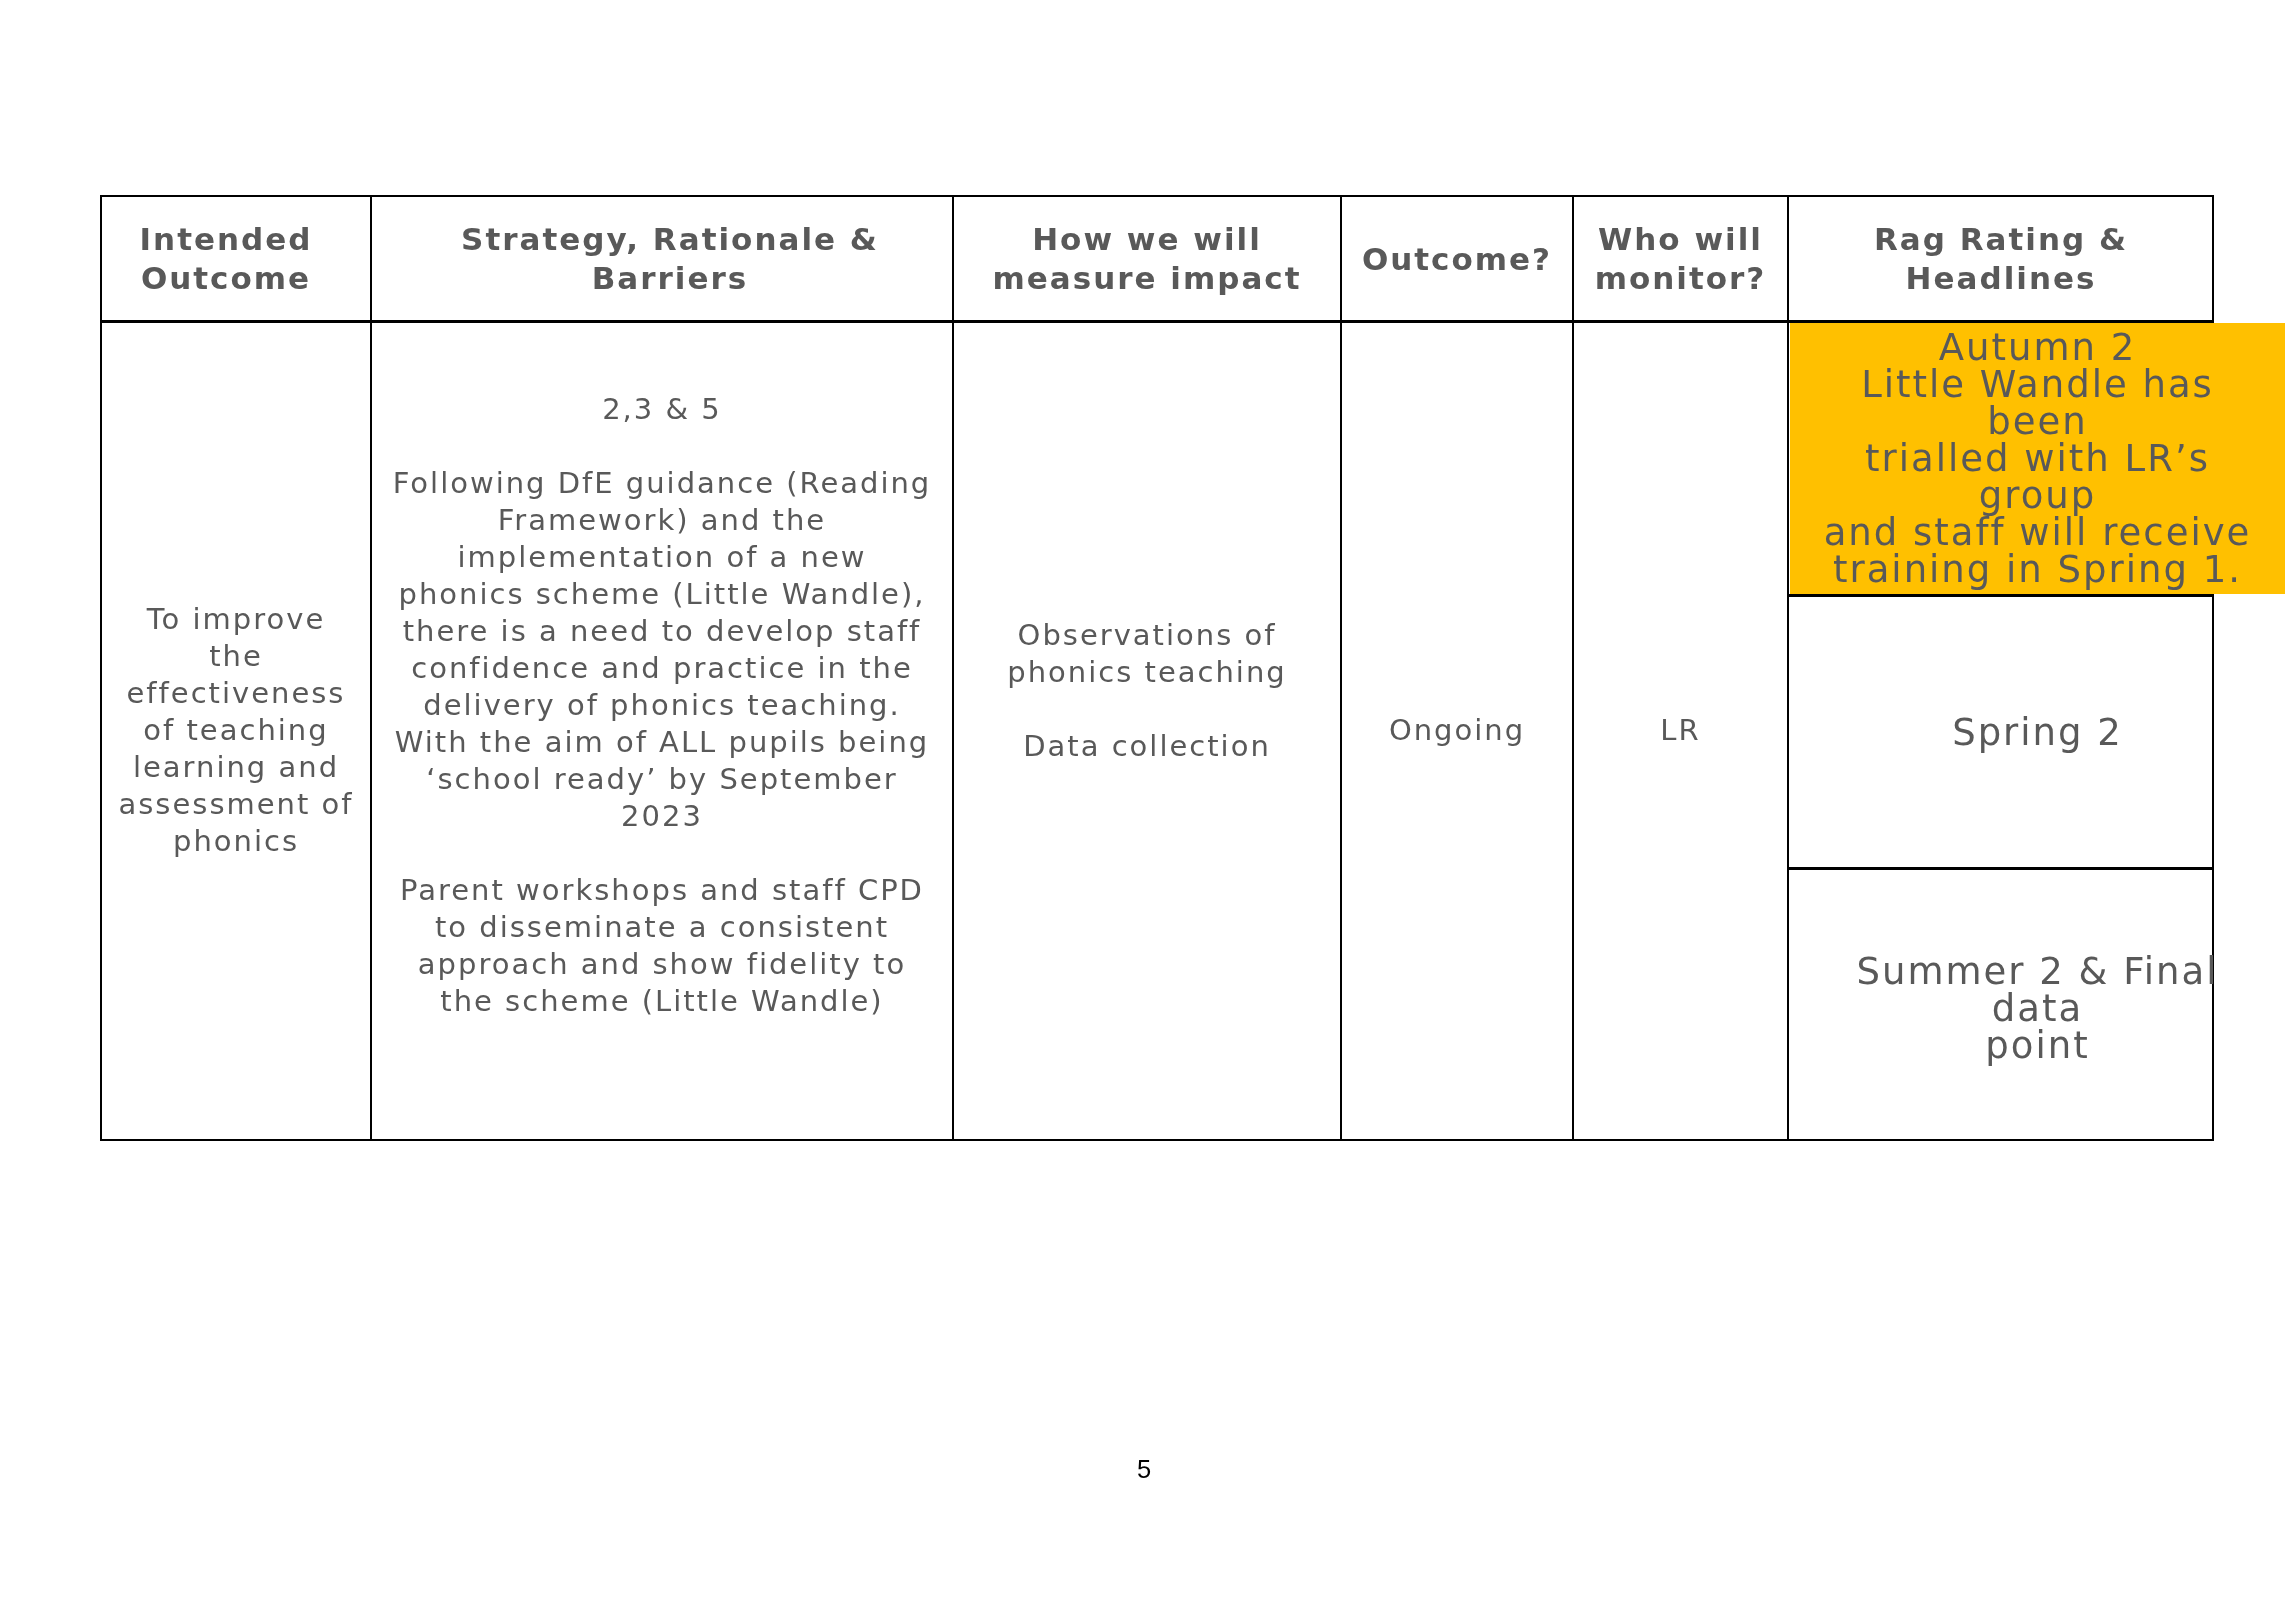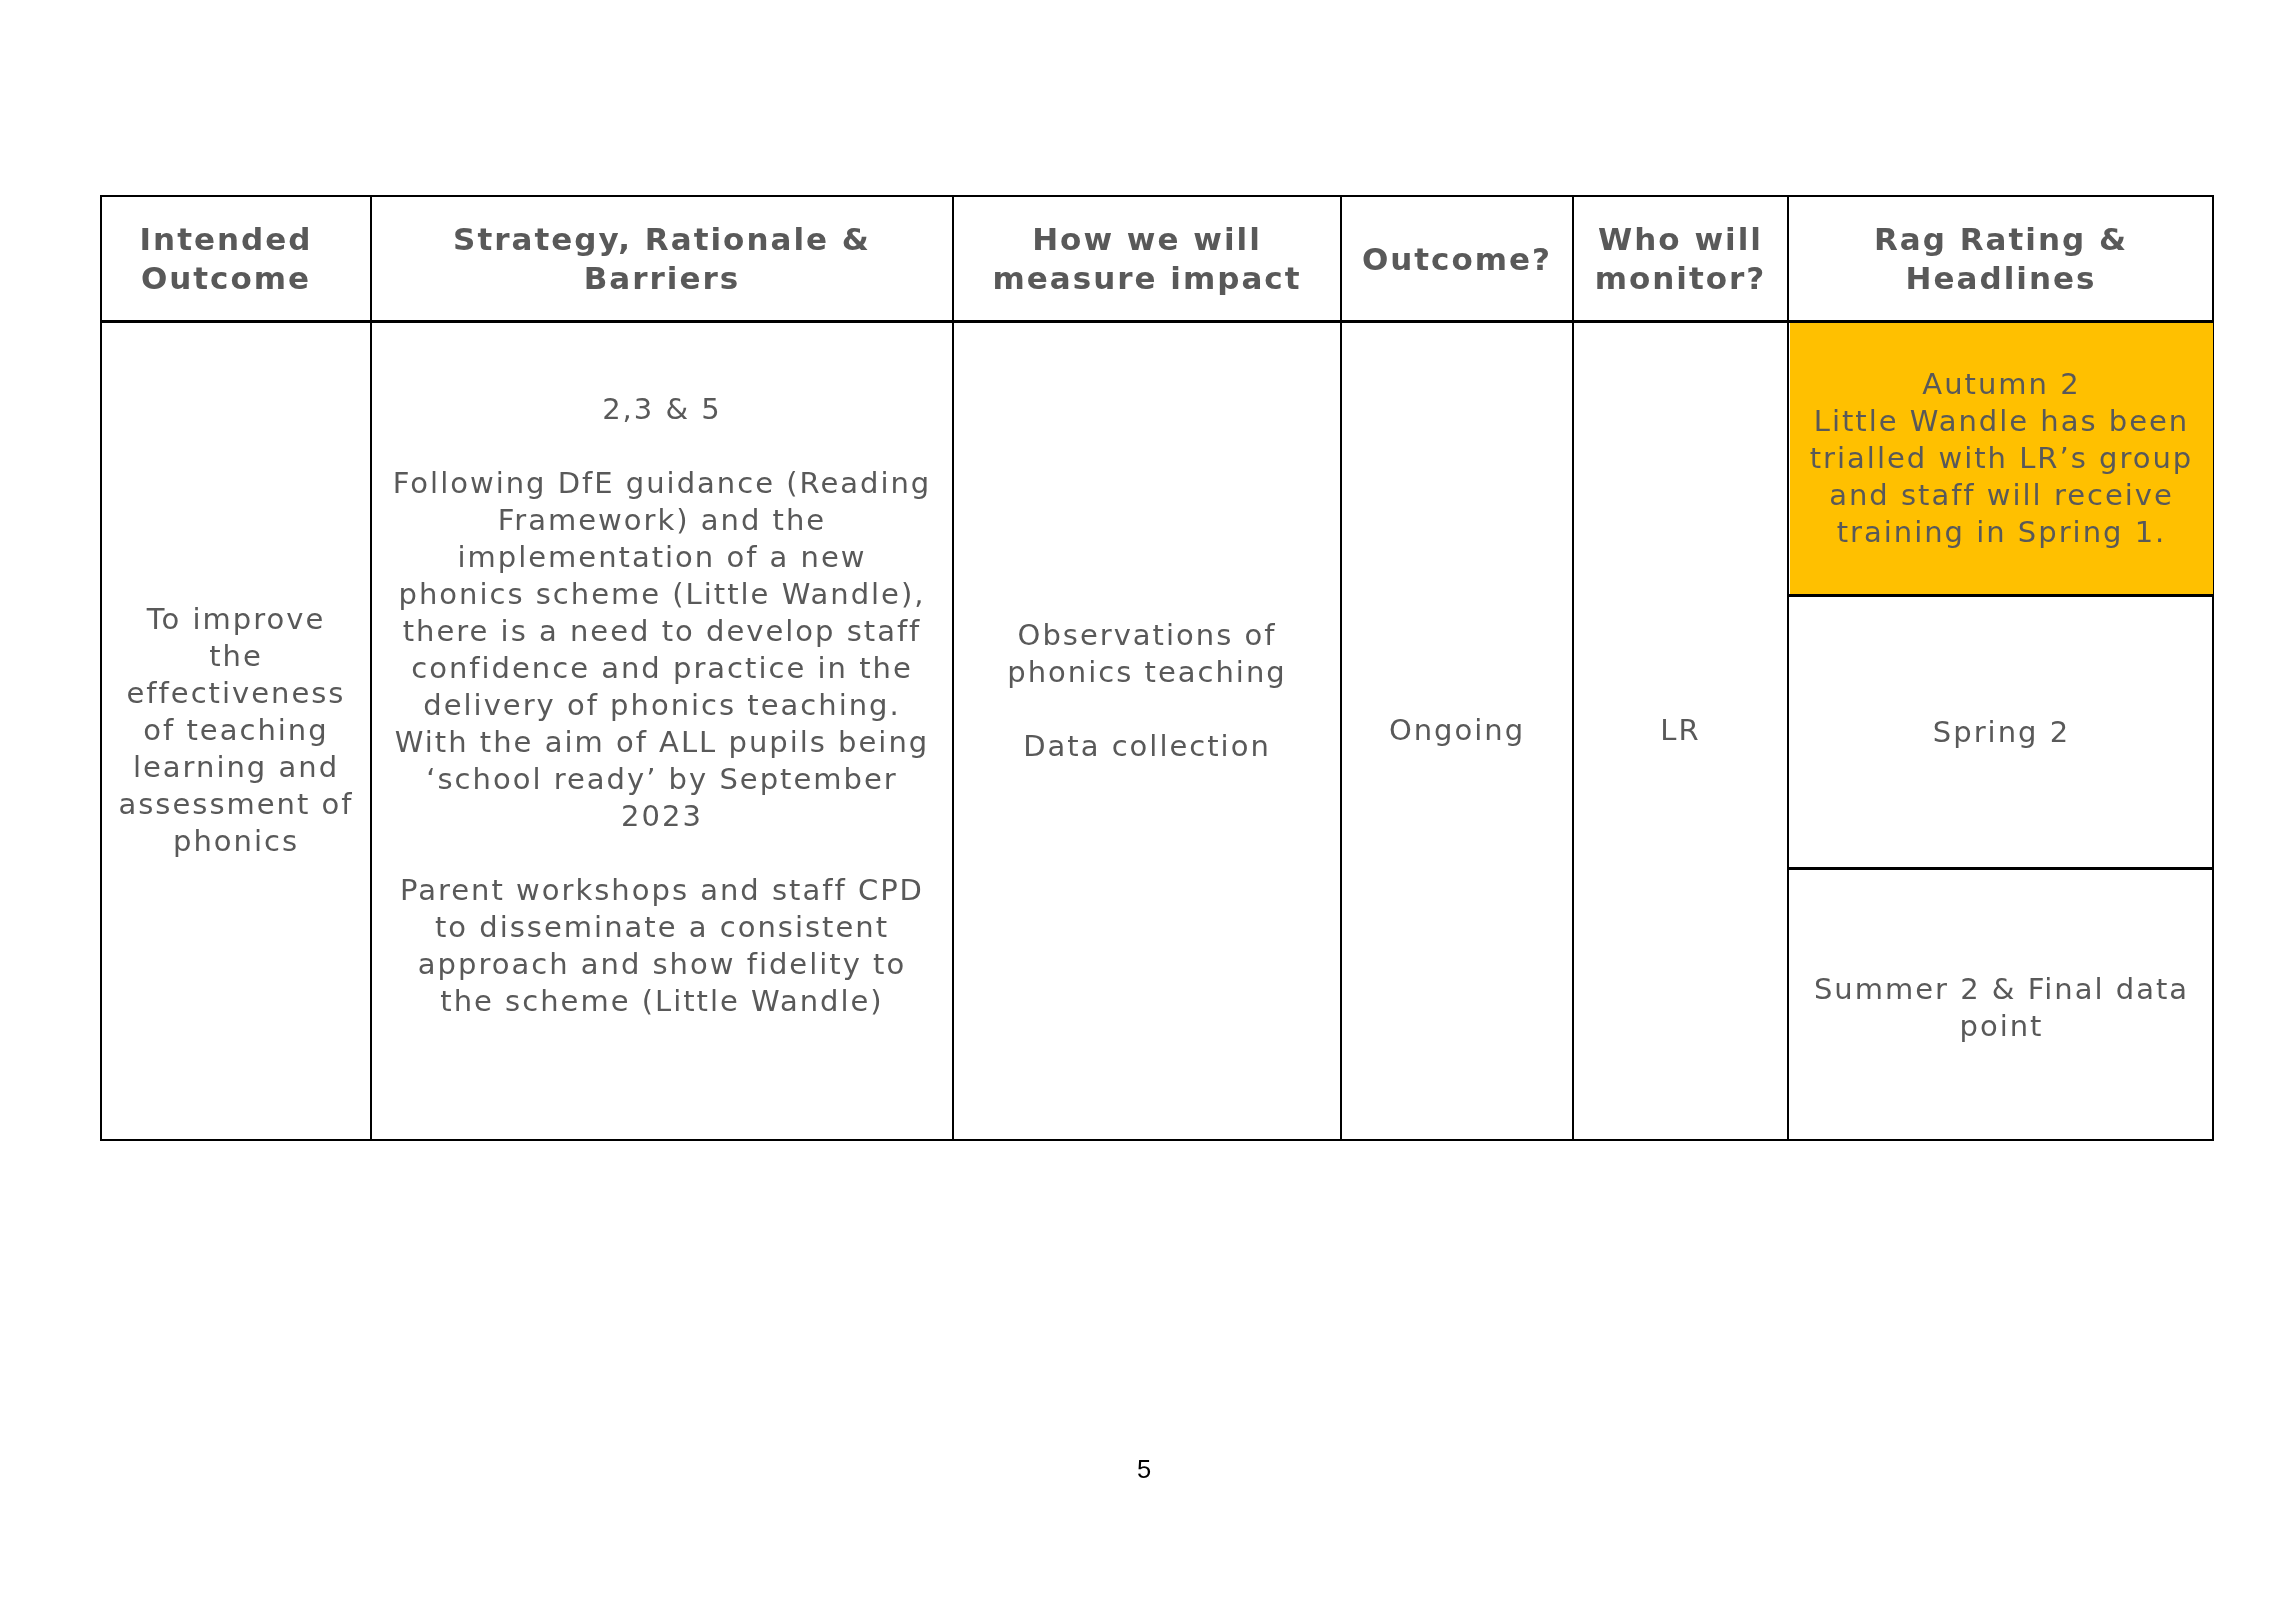--- a/index.html
+++ b/index.html
@@ -6,42 +6,42 @@
   body { width:2293px; height:1621px; position:relative; overflow:hidden;
          font-family:"DejaVu Sans", sans-serif; color:#595959; }
   .tbl { position:absolute; left:100px; top:195px; width:2114px; height:946px;
          border:2.9px solid #000; box-sizing:border-box; }
   .vline { position:absolute; top:0; bottom:0; width:2px; background:#000; }
   .hline { position:absolute; height:2.9px; background:#000; }
   .hdr { position:absolute; top:0; height:124px; display:flex; align-items:center; justify-content:center;
          text-align:center; font-weight:bold; font-size:31px; letter-spacing:2px; line-height:39px; }
   .cell { position:absolute; display:flex; align-items:center; justify-content:center; text-align:center;
           font-size:29px; letter-spacing:2px; line-height:37px; white-space:pre-line; box-sizing:border-box; padding:0 8px; }
-  .rag { position:absolute; left:1688px; width:423px; display:flex; align-items:center; justify-content:center;
-         text-align:center; font-size:29px; letter-spacing:2px; line-height:37px; white-space:pre-line; box-sizing:border-box; padding:0 16px; }
+  .rag { position:absolute; left:1688px; width:495px; display:flex; align-items:center; justify-content:center;
+         text-align:center; font-size:37px; letter-spacing:2px; line-height:37px; white-space:pre-line; box-sizing:border-box; padding:0 16px; }
   .amber { background:#FFC000; }
   .pagenum { position:absolute; left:1137px; top:1455px; font-family:"Liberation Sans", sans-serif;
              font-size:25.5px; color:#000; }
 </style>
 </head>
 <body>
 
 <div class="tbl">
 
   <div class="vline" style="left:268px"></div>
   <div class="vline" style="left:850px"></div>
   <div class="vline" style="left:1238px"></div>
   <div class="vline" style="left:1470px"></div>
   <div class="vline" style="left:1685px"></div>
 
   <div class="hline" style="left:0; right:0; top:123px;"></div>
 
   <div class="hdr" style="left:0; width:248px; white-space:pre-line;">Intended
 Outcome</div>
-  <div class="hdr" style="left:270px; width:580px; white-space:pre-line;">Strategy, Rationale &amp; Barriers</div>
+  <div class="hdr" style="left:270px; width:580px; white-space:pre-line;padding-left:8px;">Strategy, Rationale &amp; Barriers</div>
   <div class="hdr" style="left:852px; width:386px; white-space:pre-line;">How we will
 measure impact</div>
   <div class="hdr" style="left:1240px; width:230px; white-space:pre-line;">Outcome?</div>
   <div class="hdr" style="left:1472px; width:213px; white-space:pre-line;">Who will
 monitor?</div>
   <div class="hdr" style="left:1687px; width:424px; white-space:pre-line;">Rag Rating &amp;
 Headlines</div>
 
   <div class="cell" style="left:0; width:268px; top:126px; height:814px;">To improve
 the

